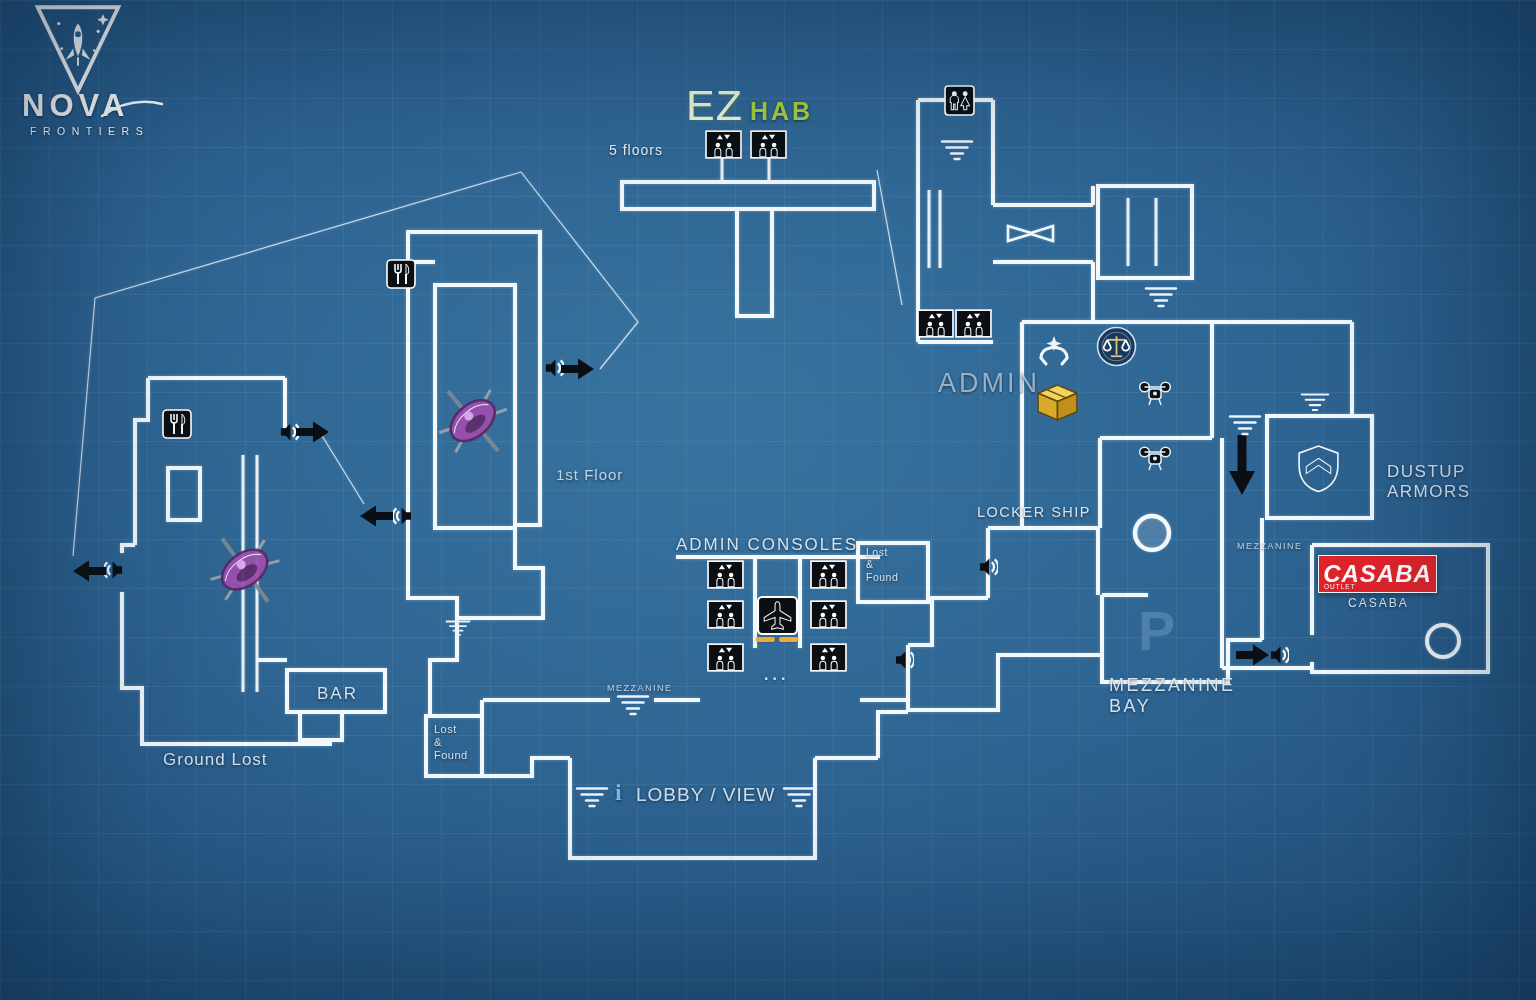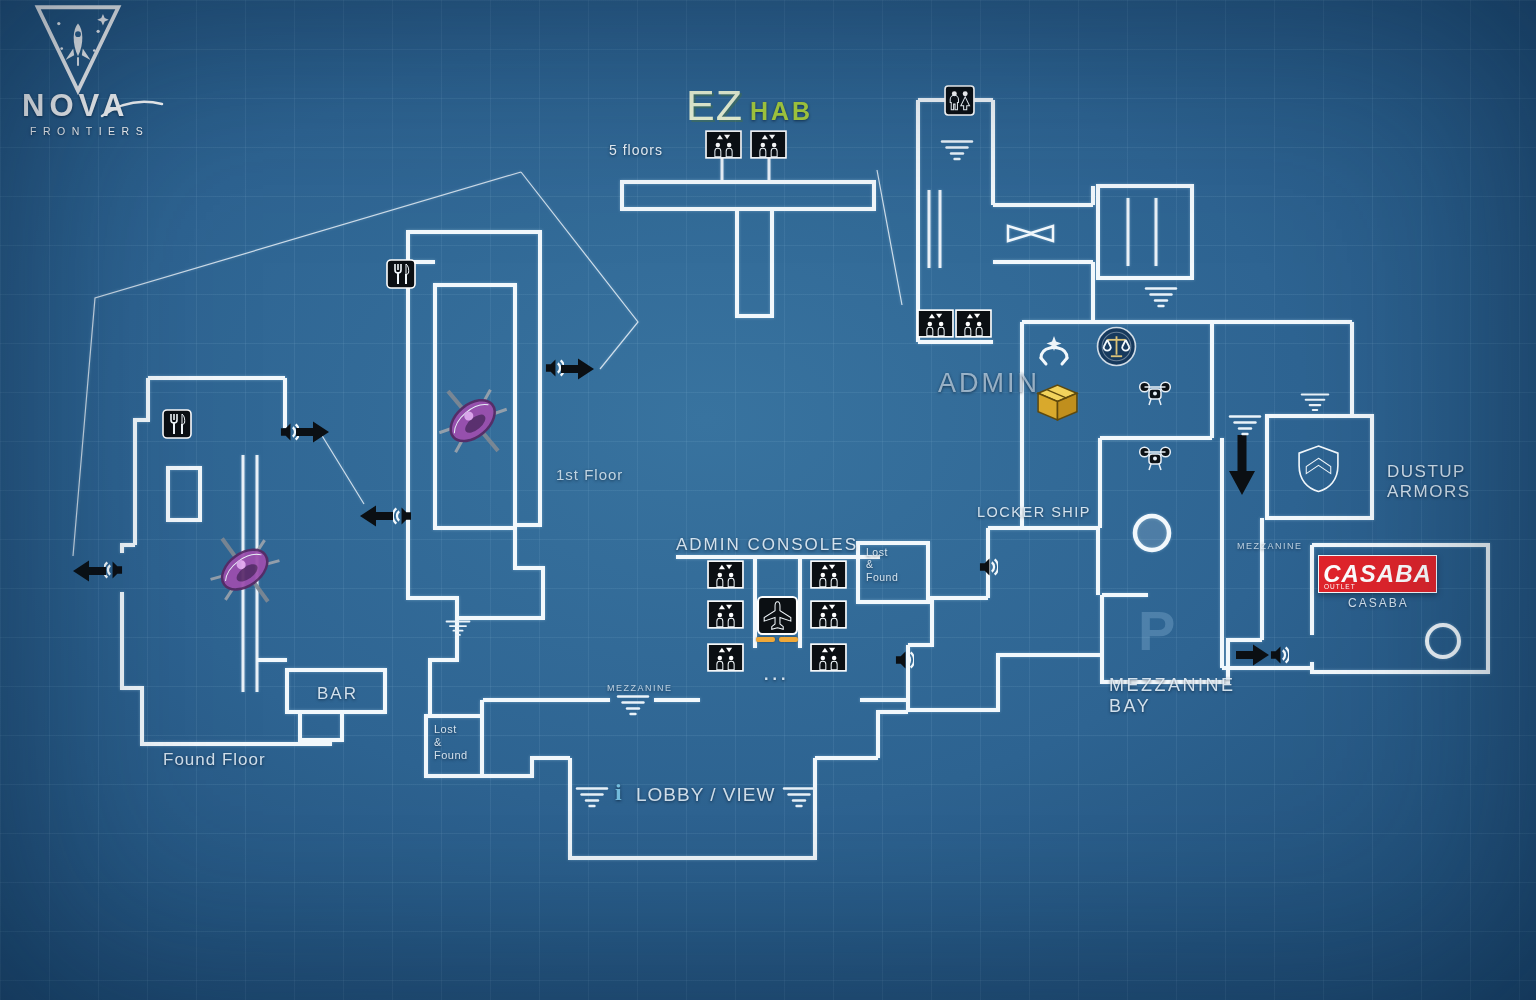--- a/index.html
+++ b/index.html
@@ -205,21 +205,21 @@
 BAY</div>
   <div class="lbl" style="left:1138px;top:598px;font-size:56px;font-weight:bold;color:rgba(170,210,240,.25);text-shadow:none">P</div>
   <div class="lbl" style="left:676px;top:535px;font-size:17px;letter-spacing:2px">ADMIN CONSOLES</div>
   <div class="lbl pre" style="left:866px;top:546px;font-size:10.5px;letter-spacing:.5px">Lost
 &amp;
 Found</div>
   <div class="lbl pre" style="left:434px;top:723px;font-size:11px;letter-spacing:.5px">Lost
 &amp;
 Found</div>
   <div class="lbl" style="left:556px;top:466px;font-size:15px;color:rgba(230,242,250,.8)">1st Floor</div>
-  <div class="lbl" style="left:163px;top:750px;font-size:17px">Found Floor</div>
+  <div class="lbl" style="left:163px;top:750px;font-size:17px">Ground Lost</div>
   <div class="lbl" style="left:317px;top:684px;font-size:17px;letter-spacing:2px">BAR</div>
   <div class="lbl" style="left:615px;top:778px;font-size:24px;font-weight:bold;font-family:'Liberation Serif',serif;color:#74bede">i</div>
   <div class="lbl" style="left:636px;top:784px;font-size:19px;letter-spacing:1px">LOBBY / VIEW</div>
   <div class="lbl" style="left:764px;top:666px;font-size:16px;font-weight:bold;letter-spacing:4px">...</div>
 
   <div class="casaba" style="left:1318px;top:555px;width:119px;height:38px">
     <span style="font-size:24px;letter-spacing:1px;font-style:italic">CASABA</span>
     <span style="position:absolute;left:5px;bottom:2px;font-size:6.5px;letter-spacing:1px;font-weight:normal">OUTLET</span>
   </div>
   <div class="lbl" style="left:1348px;top:596px;font-size:12px;letter-spacing:2px">CASABA</div>

